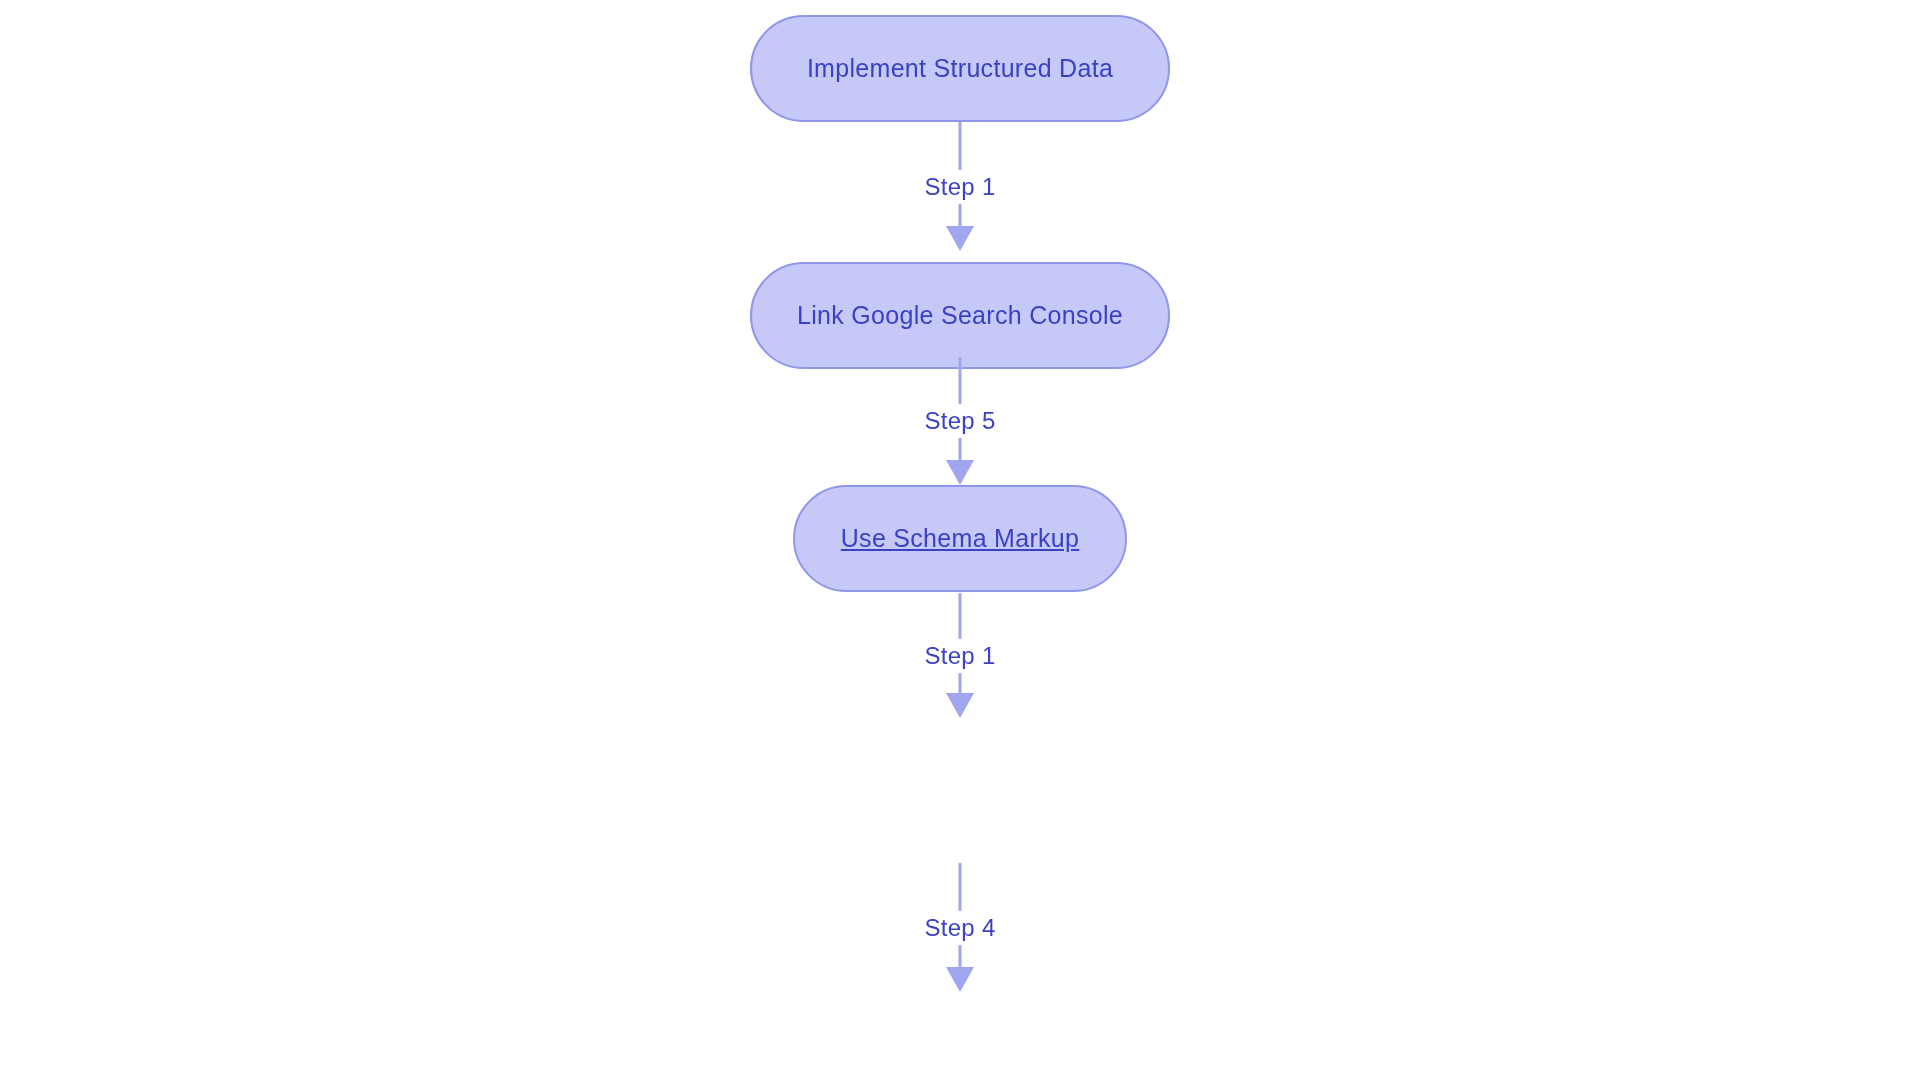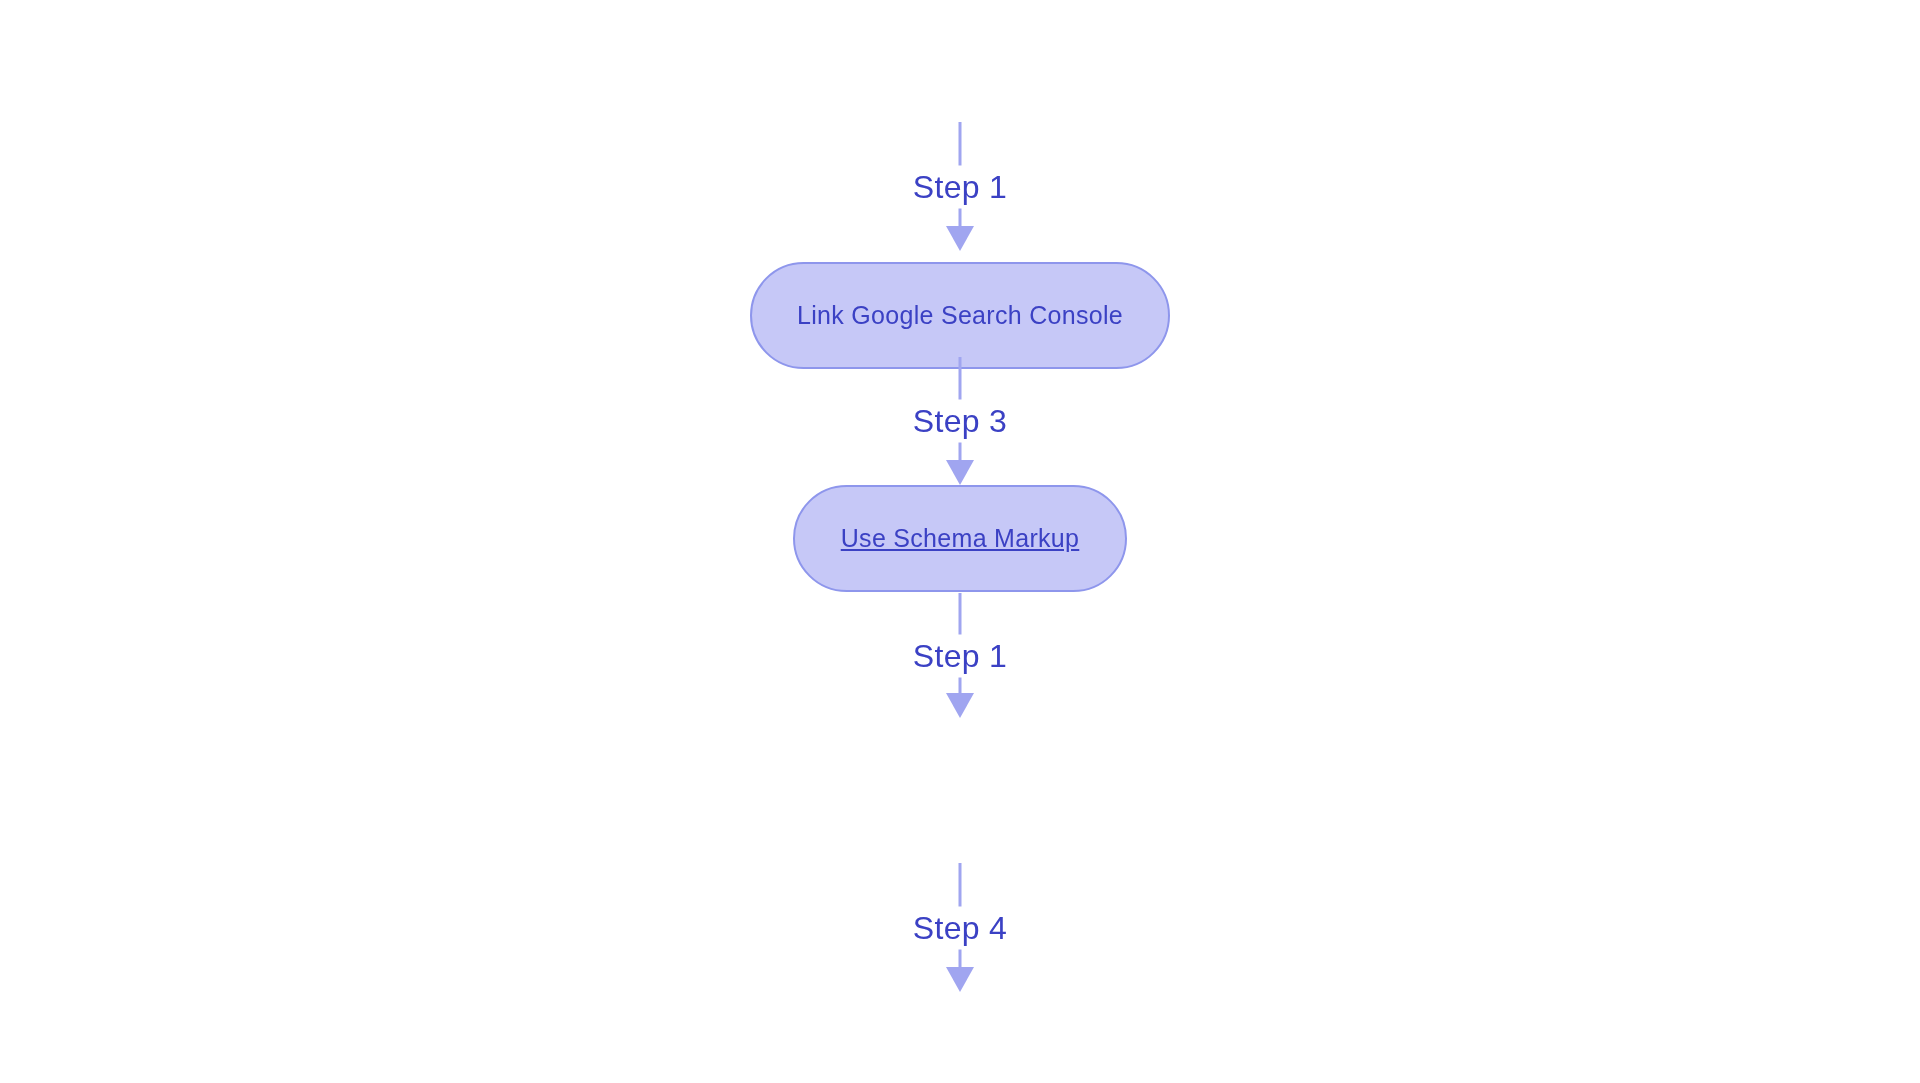--- a/index.html
+++ b/index.html
@@ -63,48 +63,51 @@
     border-right: 14px solid transparent;
     border-top: 25px solid var(--arrow);
   }
   .connector .edge-label {
     position: absolute;
     left: 50%;
     top: 50%;
     transform: translate(-50%, -50%);
     background: var(--background);
     color: var(--edge-label-text);
-    font-size: 32px;
+    font-size: 24px;
     font-weight: 500;
     padding: 3px 10px;
     white-space: nowrap;
     letter-spacing: 0.3px;
     text-align: right;
   }
 </style>
 </head>
 <body>
 
 <div class="canvas">
 
+  <div class="node" style="top: 15px; width: 420px;">
+    <span>Implement Structured Data</span>
+  </div>
 
   <div class="connector" style="top: 122px; height: 129px;">
     <div class="line"></div>
     <div class="arrowhead"></div>
     <div class="edge-label">Step 1</div>
   </div>
 
   <div class="node" style="top: 251px; width: 420px; margin-top: 11px;">
     <span>Link Google Search Console</span>
   </div>
 
   <div class="connector" style="top: 357px; height: 128px;">
     <div class="line"></div>
     <div class="arrowhead"></div>
-    <div class="edge-label">Step 3</div>
+    <div class="edge-label">Step 5</div>
   </div>
 
   <div class="node" style="top: 485px; width: 334px; text-decoration: underline;">
     <span>Use Schema Markup</span>
   </div>
 
   <div class="connector" style="top: 593px; height: 125px;">
     <div class="line"></div>
     <div class="arrowhead"></div>
     <div class="edge-label">Step 1</div>

